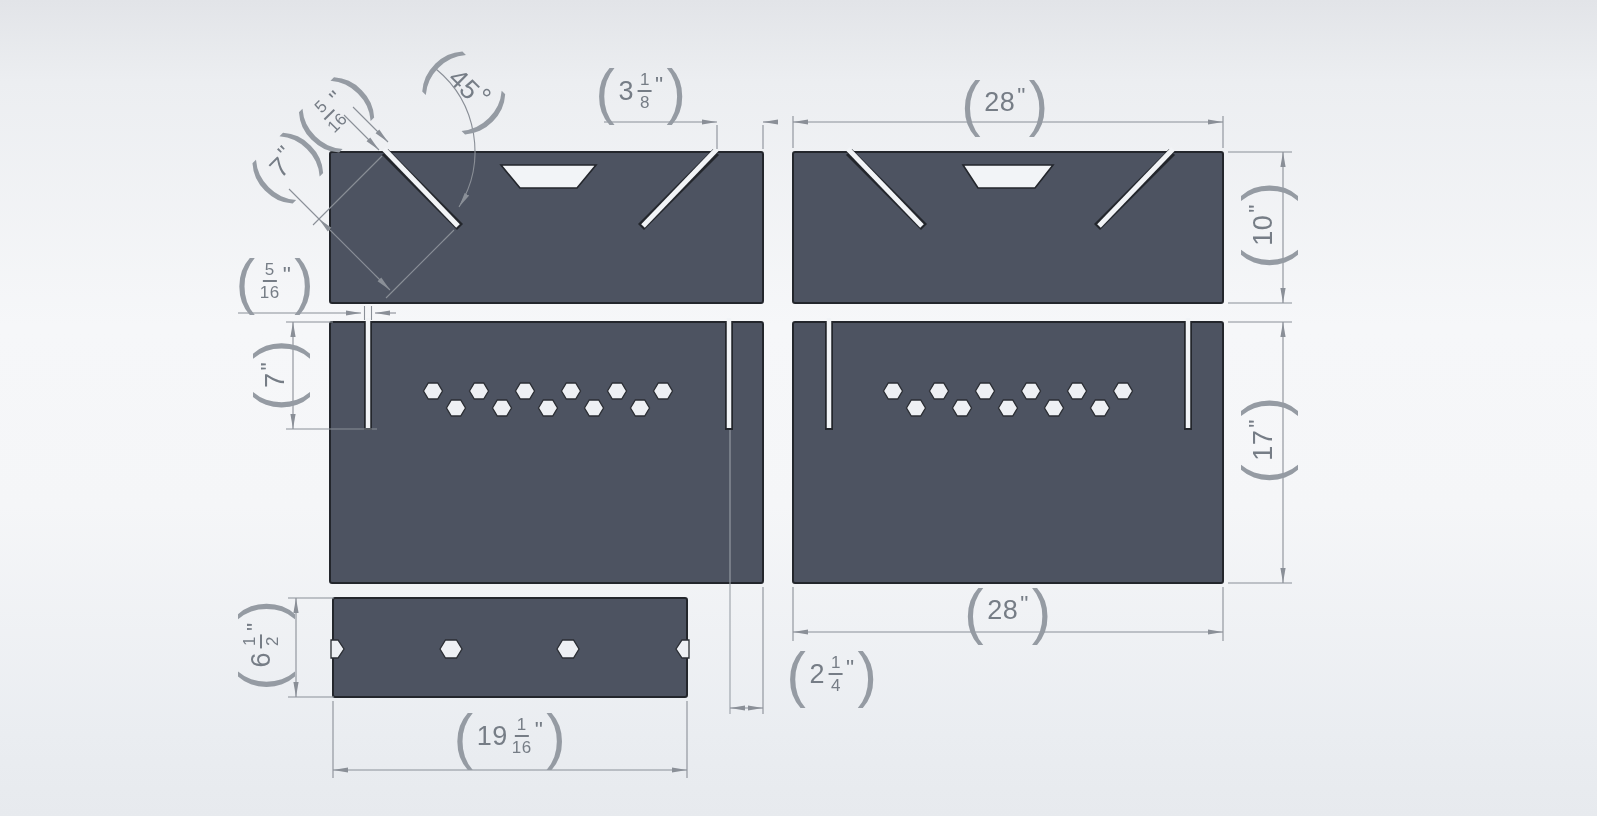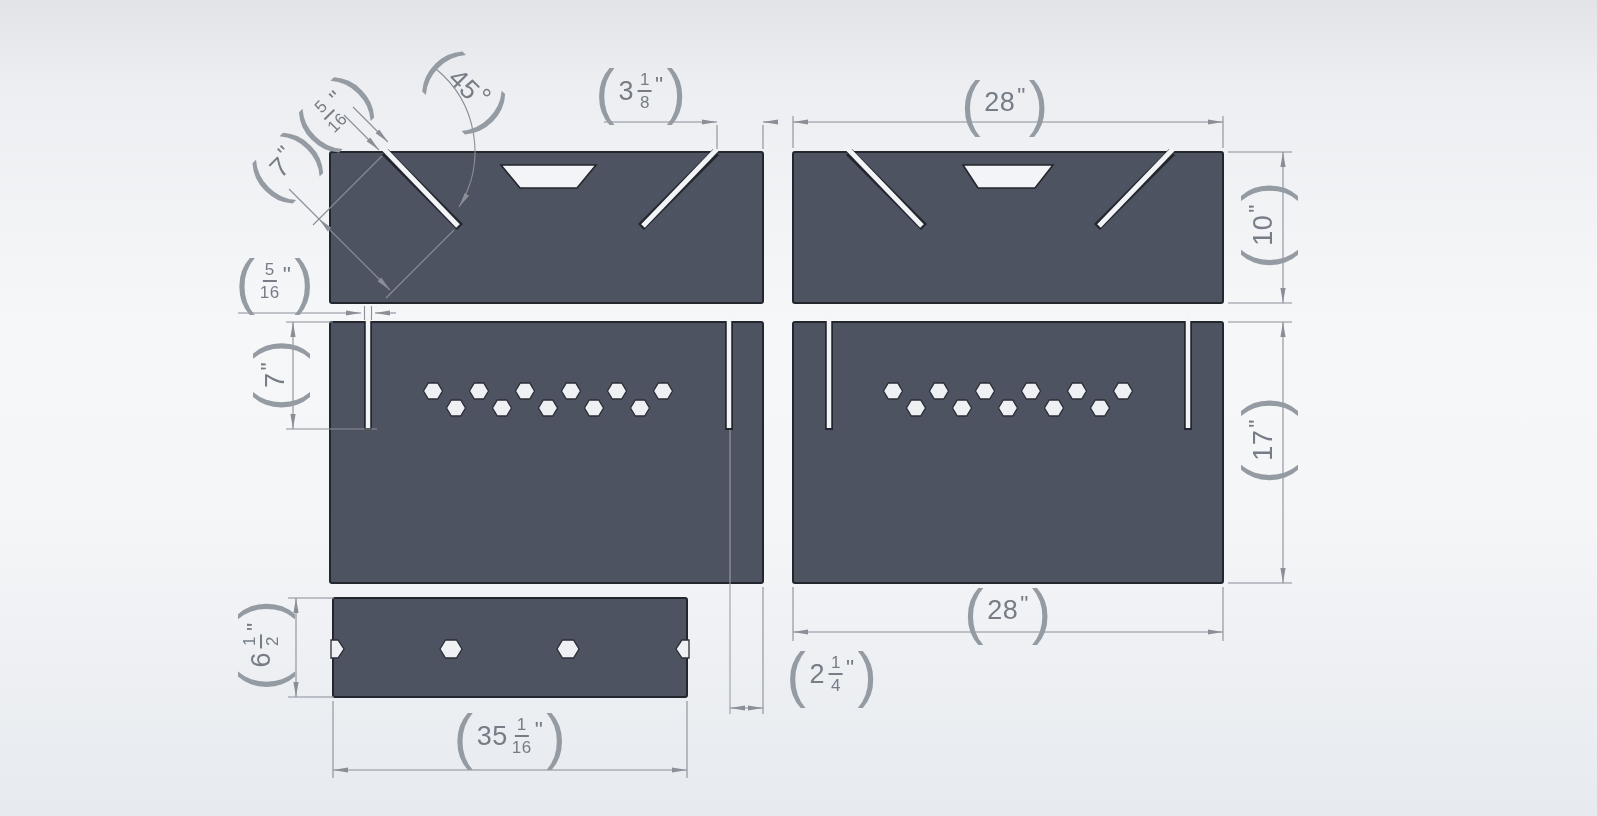--- a/index.html
+++ b/index.html
@@ -309,21 +309,21 @@
       <span class="frac">
           <span class="num">1</span>
           <span class="den">2</span>
         </span>
       <span class="unit">"</span>
       <span class="paren">)</span>
     </div>
 
     <div class="dim-label" style="left:510px;top:736px">
       <span class="paren">(</span>
-      <span class="whole">35</span>
+      <span class="whole">19</span>
       <span class="frac">
           <span class="num">1</span>
           <span class="den">16</span>
         </span>
       <span class="unit">"</span>
       <span class="paren">)</span>
     </div>
 
   </div>
 </div>

